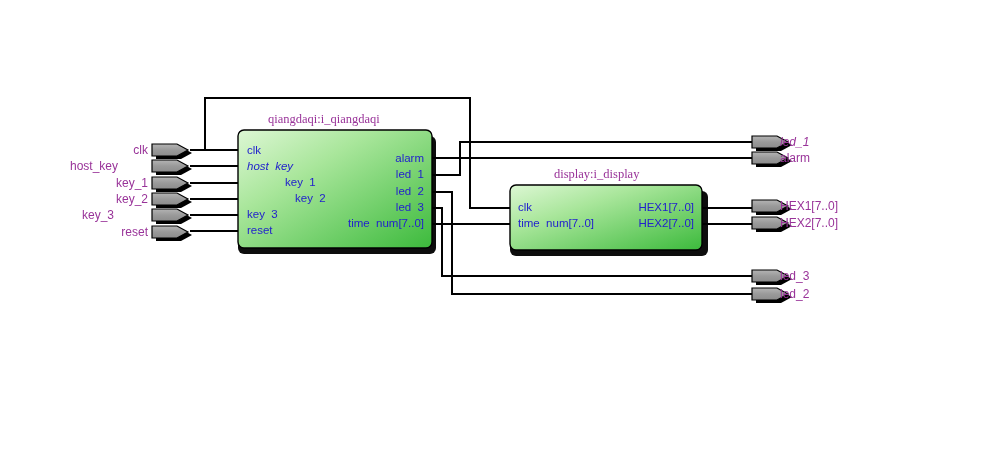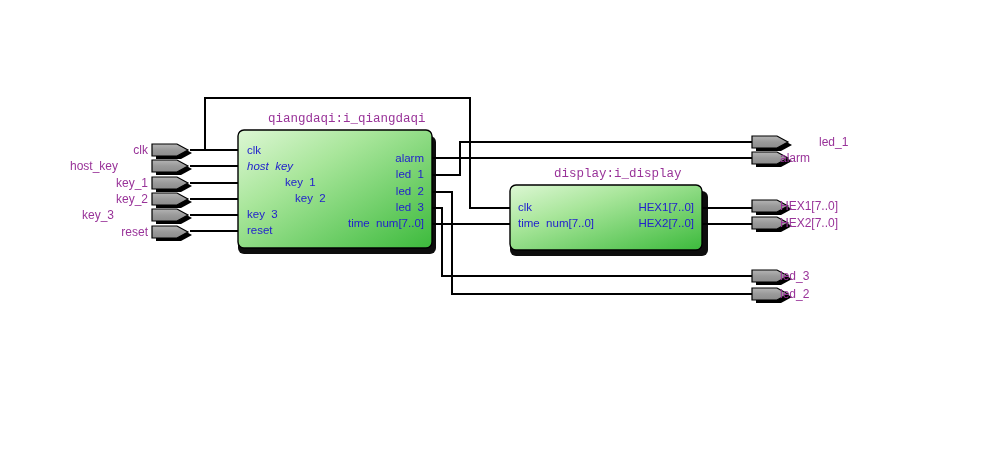--- a/index.html
+++ b/index.html
@@ -29,21 +29,21 @@
   }
   
   .lbl {
     position: absolute;
     white-space: pre;
     line-height: 1;
   }
   .inst-title {
     color: #993399;
     font-size: 12.5px;
-    font-family: Liberation Mono, monospace;
+    font-family: Liberation Serif, serif;
   }
   .port-label {
     color: #2222cc;
     font-size: 11.5px;
     font-family: "Liberation Sans", sans-serif;
   }
   .port-label.right {
     text-align: right;
   }
   .pin-name {
@@ -193,20 +193,20 @@
   <div class="lbl port-label right" style="left:594px; top:202px; width:100px;">HEX1[7..0]</div>
   <div class="lbl port-label right" style="left:594px; top:218px; width:100px;">HEX2[7..0]</div>
 
   <div class="lbl pin-name in" style="left:40px; top:144px; width:108px;">clk</div>
   <div class="lbl pin-name in" style="left:40px; top:160px; width:108px;text-align:center;">host_key</div>
   <div class="lbl pin-name in" style="left:40px; top:177px; width:108px;">key_1</div>
   <div class="lbl pin-name in" style="left:40px; top:193px; width:108px;">key_2</div>
   <div class="lbl pin-name in" style="left:44px; top:209px; width:108px;text-align:center;">key_3</div>
   <div class="lbl pin-name in" style="left:40px; top:226px; width:108px;">reset</div>
 
-  <div class="lbl pin-name" style="left:819px; top:136px;">led_1</div>
+  <div class="lbl pin-name" style="left:780px; top:136px;font-style:italic;">led_1</div>
   <div class="lbl pin-name" style="left:780px; top:152px;">alarm</div>
   <div class="lbl pin-name" style="left:780px; top:200px;">HEX1[7..0]</div>
   <div class="lbl pin-name" style="left:780px; top:217px;">HEX2[7..0]</div>
   <div class="lbl pin-name" style="left:780px; top:270px;">led_3</div>
   <div class="lbl pin-name" style="left:780px; top:288px;">led_2</div>
 
 </div>
 
 </body></html>

